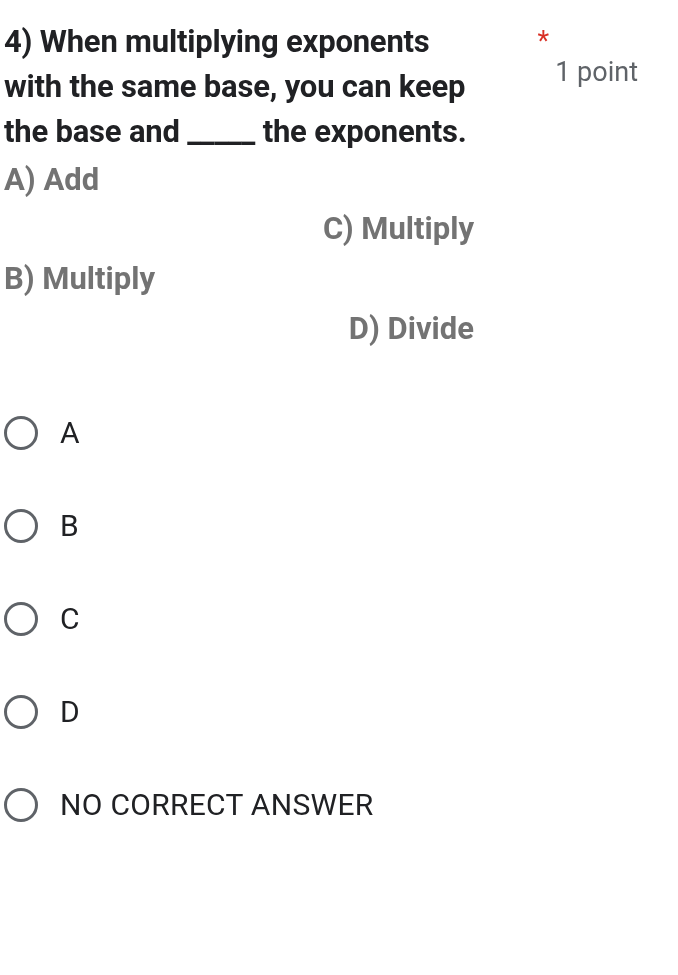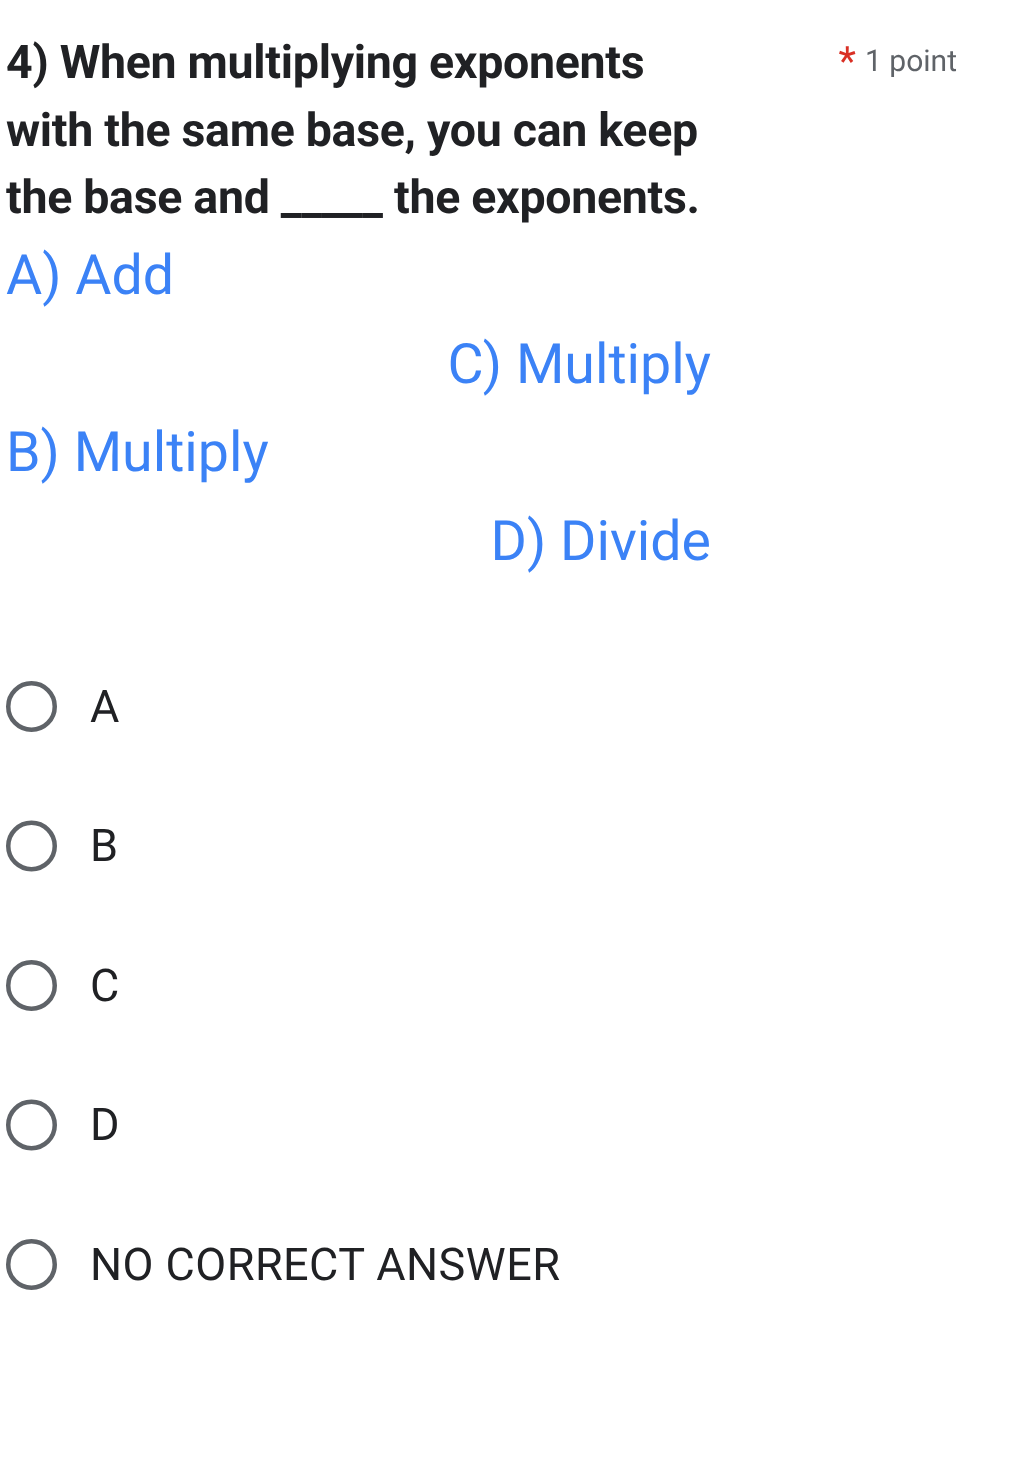--- a/index.html
+++ b/index.html
@@ -25,45 +25,46 @@
       max-width: 470px;
     }
     .question-text {
       font-size: 31px;
       font-weight: 700;
       color: #202124;
       line-height: 1.45;
       letter-spacing: -0.2px;
     }
     .answer-line {
-      font-size: 37px;
-      font-weight: 400;
-      color: #3b82f6;
+      font-size: 31px;
+      font-weight: 700;
+      color: #737373;
       line-height: 1.6;
     }
     .answer-indent {
       padding-left: 42px;
       text-align: right;
     }
     .points-area {
       display: flex;
       align-items: flex-start;
       gap: 6px;
       padding-top: 8px;
       padding-right: 40px;
     }
     .required-mark {
       color: #d93025;
       font-size: 27px;
       line-height: 1;
     }
     .points-text {
       color: #5f6368;
-      font-size: 20px;
+      font-size: 27px;
       font-weight: 400;
+      margin-top: 28px;
     }
     .options-block {
       margin-top: 62px;
     }
     .option-row {
       display: flex;
       align-items: center;
       gap: 22px;
       margin-bottom: 58px;
       cursor: pointer;

